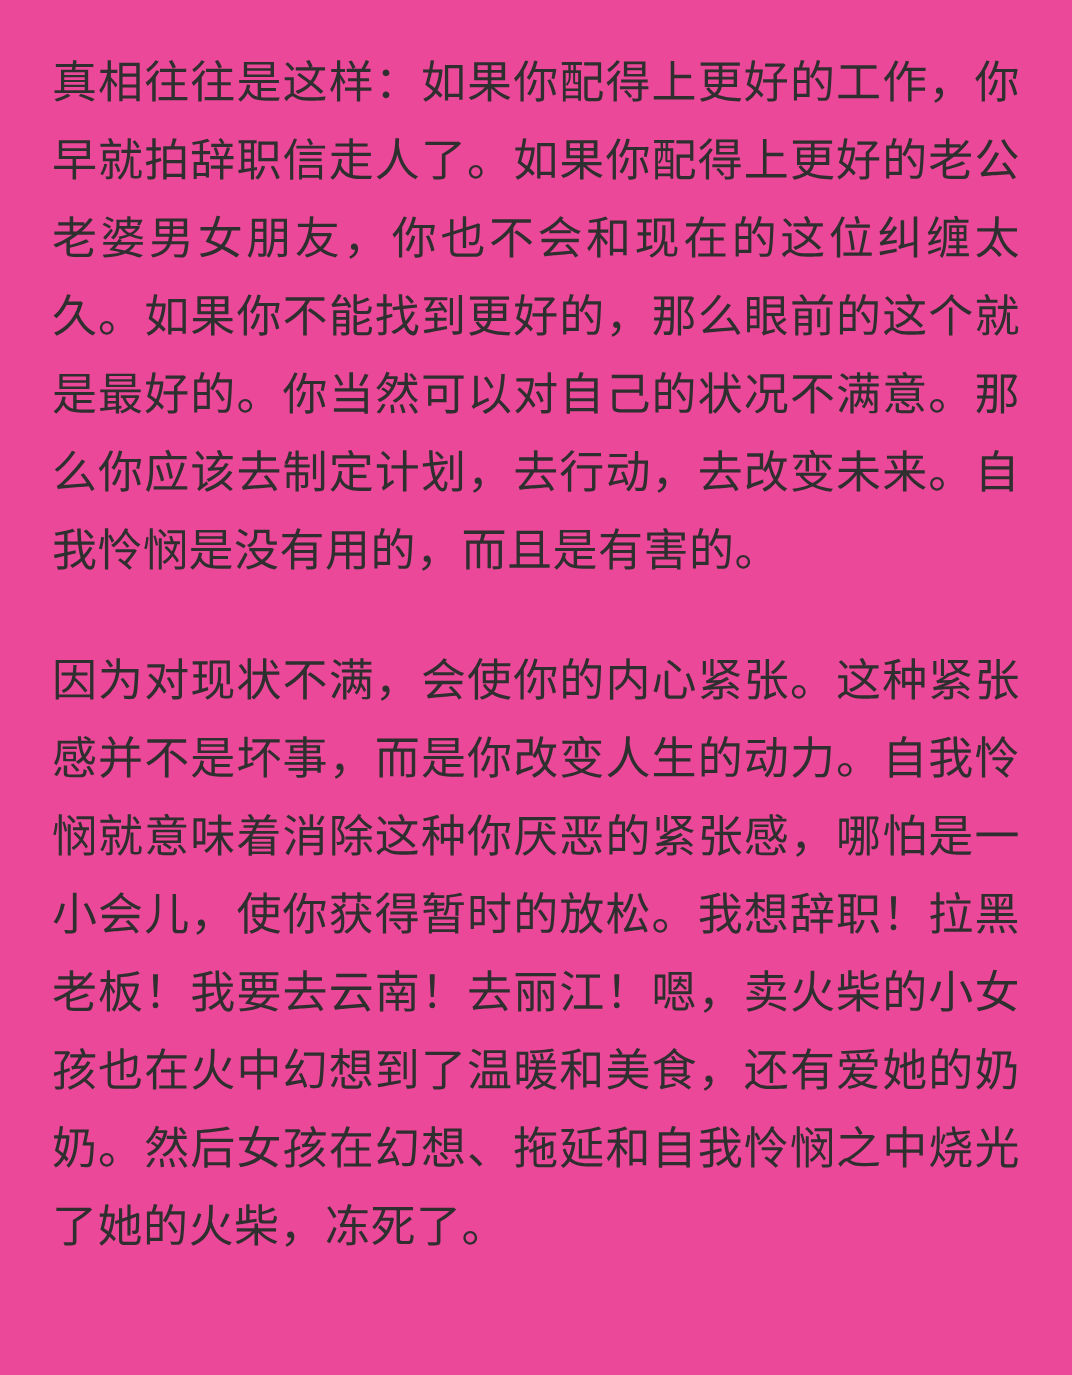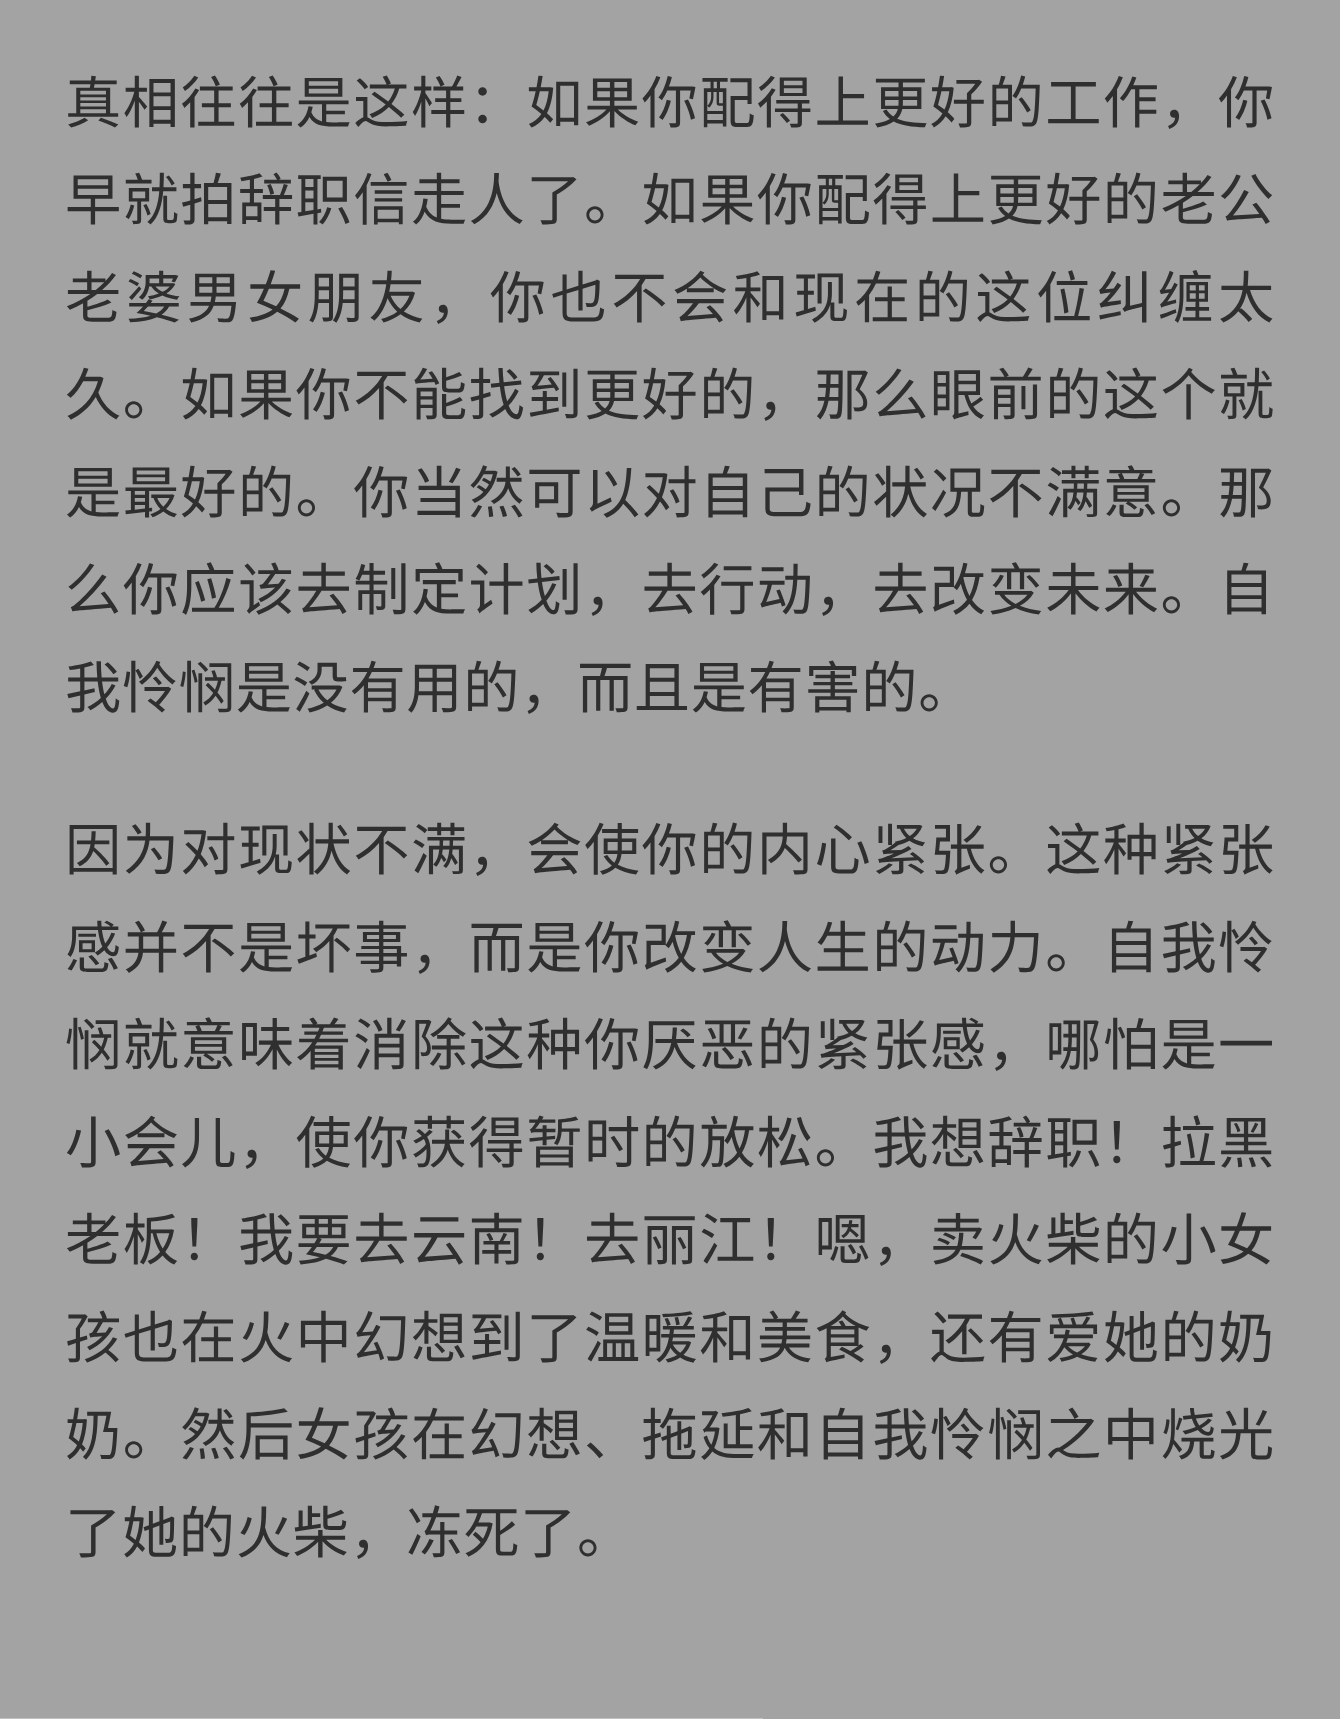--- a/index.html
+++ b/index.html
@@ -12,21 +12,21 @@
     height: 1375px;
     font-family: "Liberation Sans", "DejaVu Sans", sans-serif;
     color: #2b2b2b;
     overflow: hidden;
   }
   .page {
     box-sizing: border-box;
     width: 1072px;
     height: 1375px;
     padding: 44px 52px 0 52px;
-    background: #a3a3a3;
+    background: #ec4899;
   }
   .article {
     display: block;
   }
   .para {
     font-size: 45px;
     line-height: 78px;
     letter-spacing: 0.5px;
     color: #2f2f2f;
     text-align: justify;

